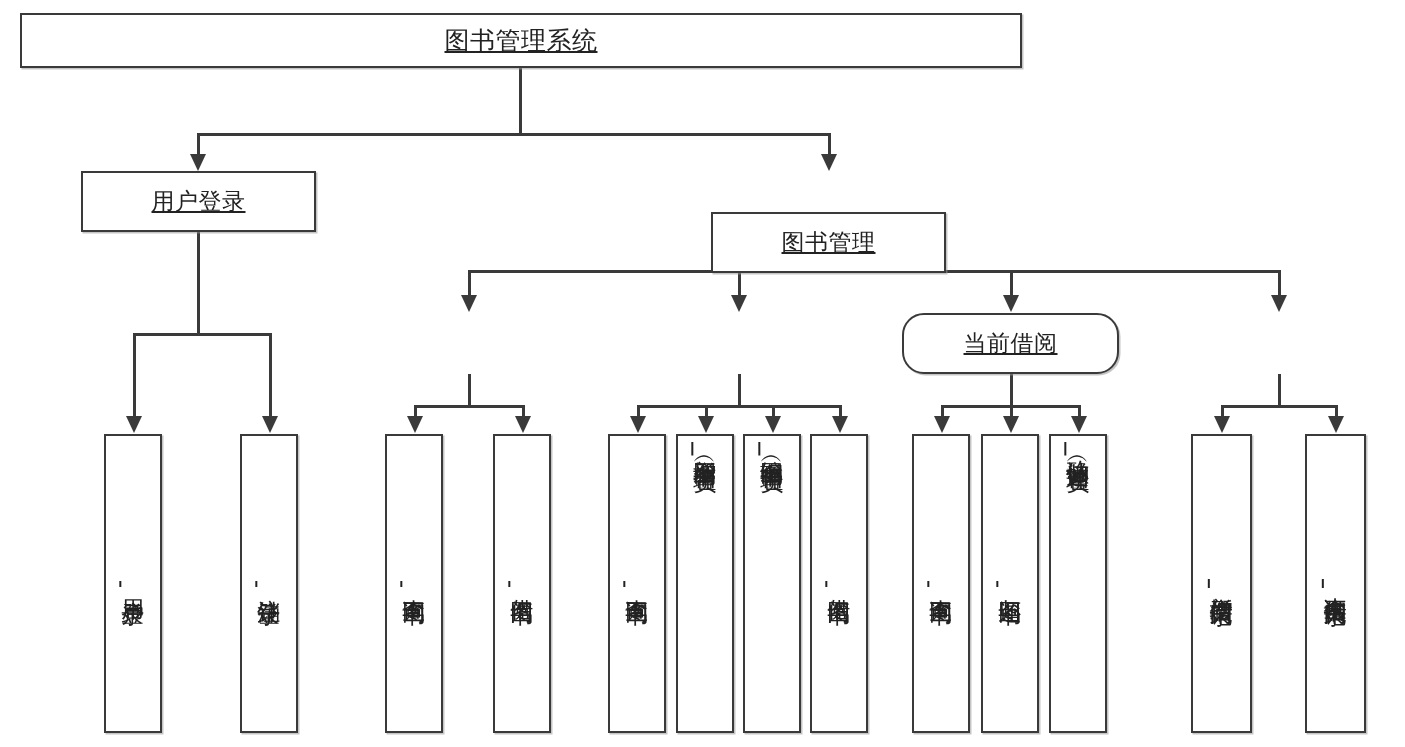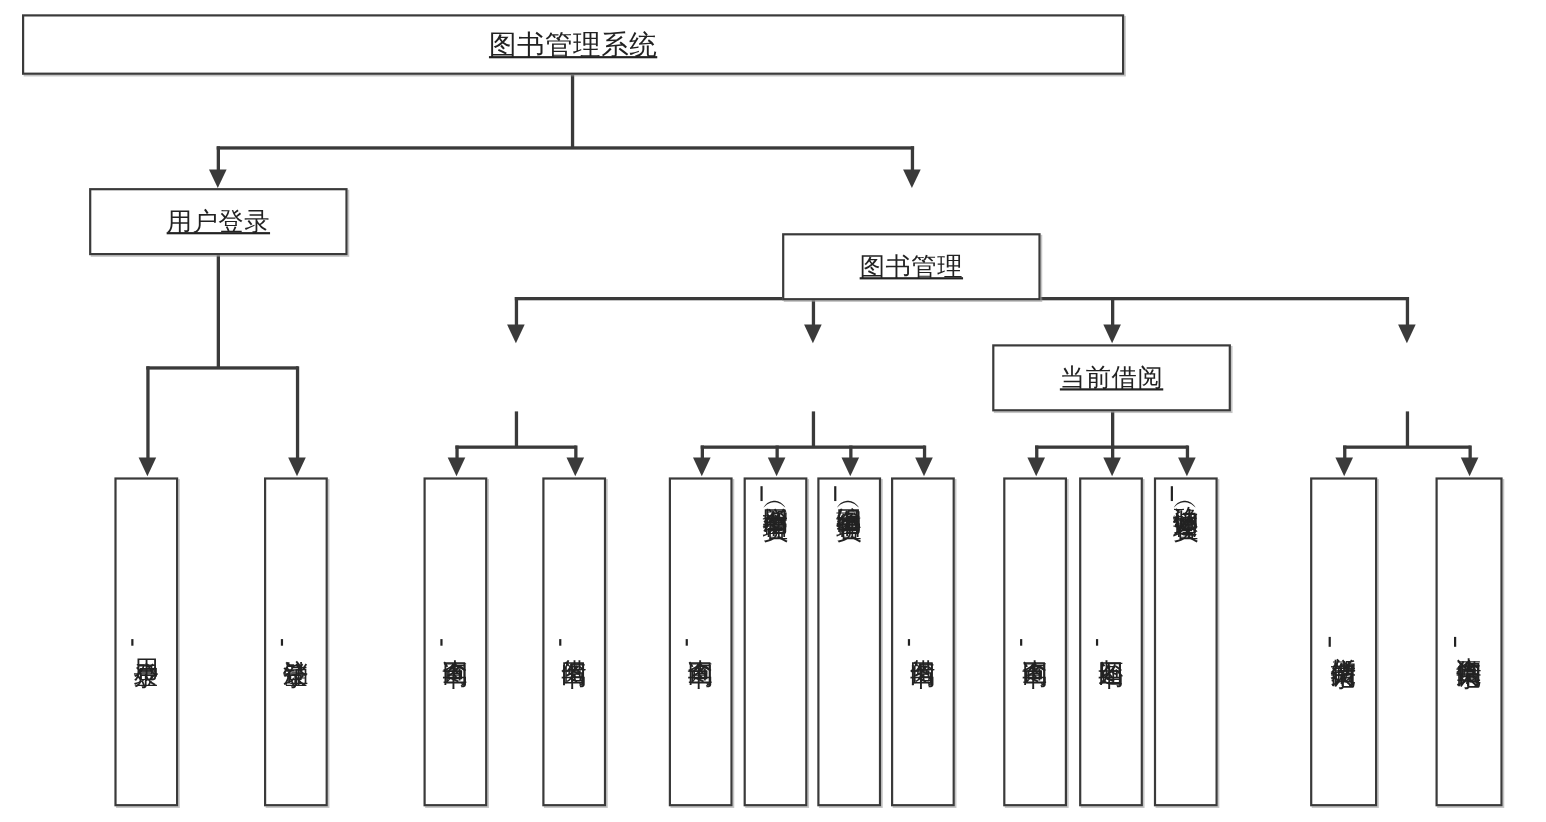--- a/index.html
+++ b/index.html
@@ -129,21 +129,21 @@
   <div class="hline" style="left:468px; top:270px; width:812px;"></div>
   <div class="vline" style="left:468px; top:270px; height:26px;"></div>
   <div class="arrow" style="left:461px; top:295px;"></div>
   <div class="vline" style="left:738px; top:270px; height:26px;"></div>
   <div class="arrow" style="left:731px; top:295px;"></div>
   <div class="vline" style="left:1010px; top:270px; height:26px;"></div>
   <div class="arrow" style="left:1003px; top:295px;"></div>
   <div class="vline" style="left:1278px; top:270px; height:26px;"></div>
   <div class="arrow" style="left:1271px; top:295px;"></div>
 
-  <div class="node lvl3" style="left:902px; top:313px; width:217px; height:61px;">
+  <div class="node lvl3" style="left:902px; top:313px; width:217px; height:61px;border-radius:22px;">
     <span class="label">当前借阅</span>
   </div>
 
   <div class="vline" style="left:468px; top:374px; height:33px;"></div>
   <div class="hline" style="left:414px; top:405px; width:110px;"></div>
   <div class="vline" style="left:414px; top:405px; height:12px;"></div>
   <div class="arrow" style="left:407px; top:416px;"></div>
   <div class="vline" style="left:522px; top:405px; height:12px;"></div>
   <div class="arrow" style="left:515px; top:416px;"></div>
 

